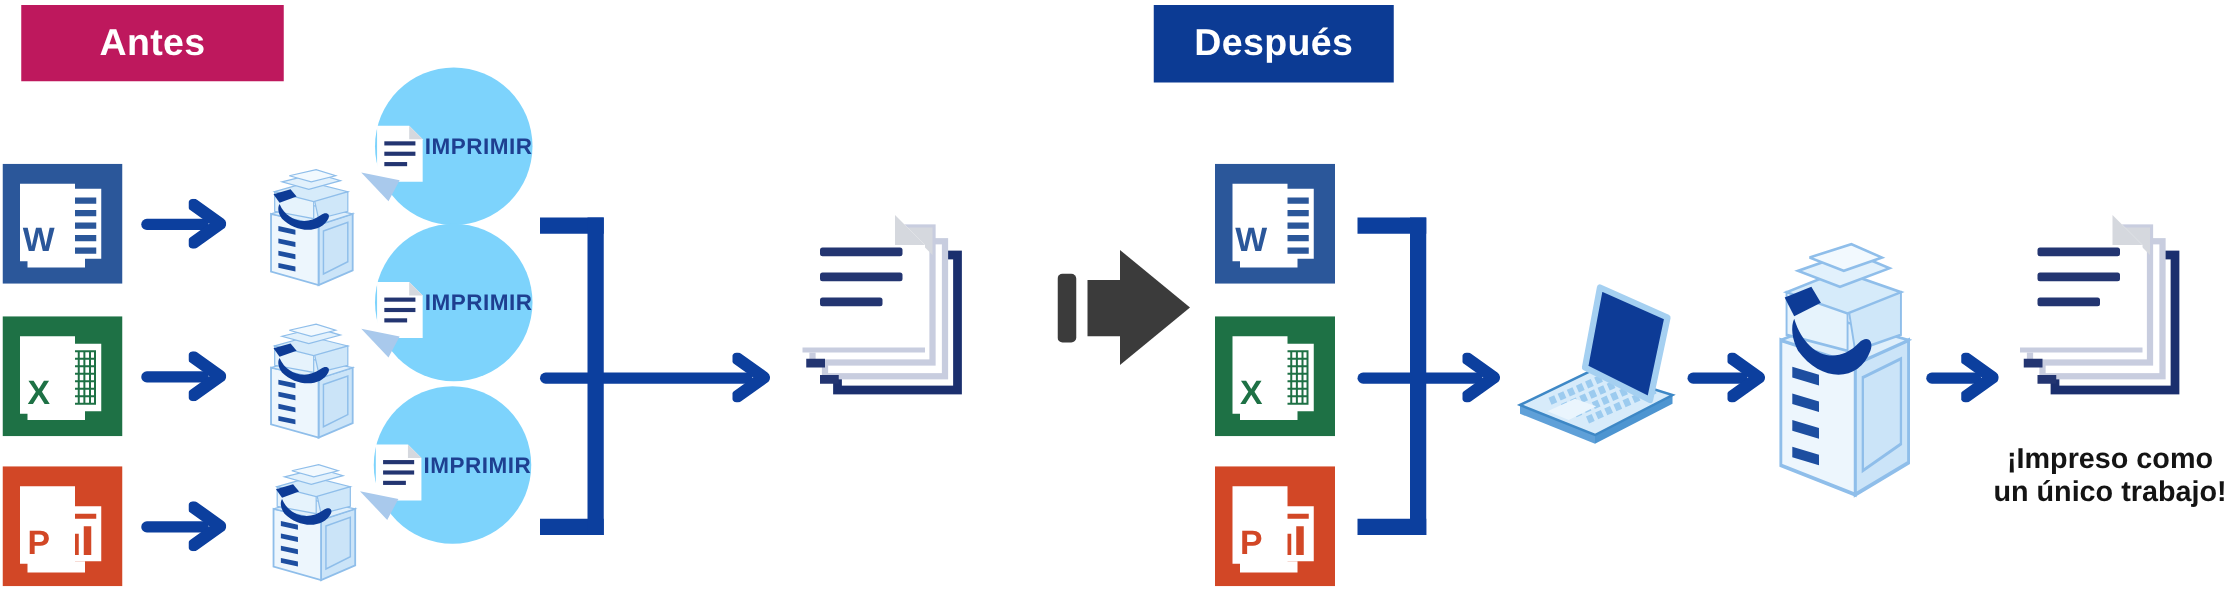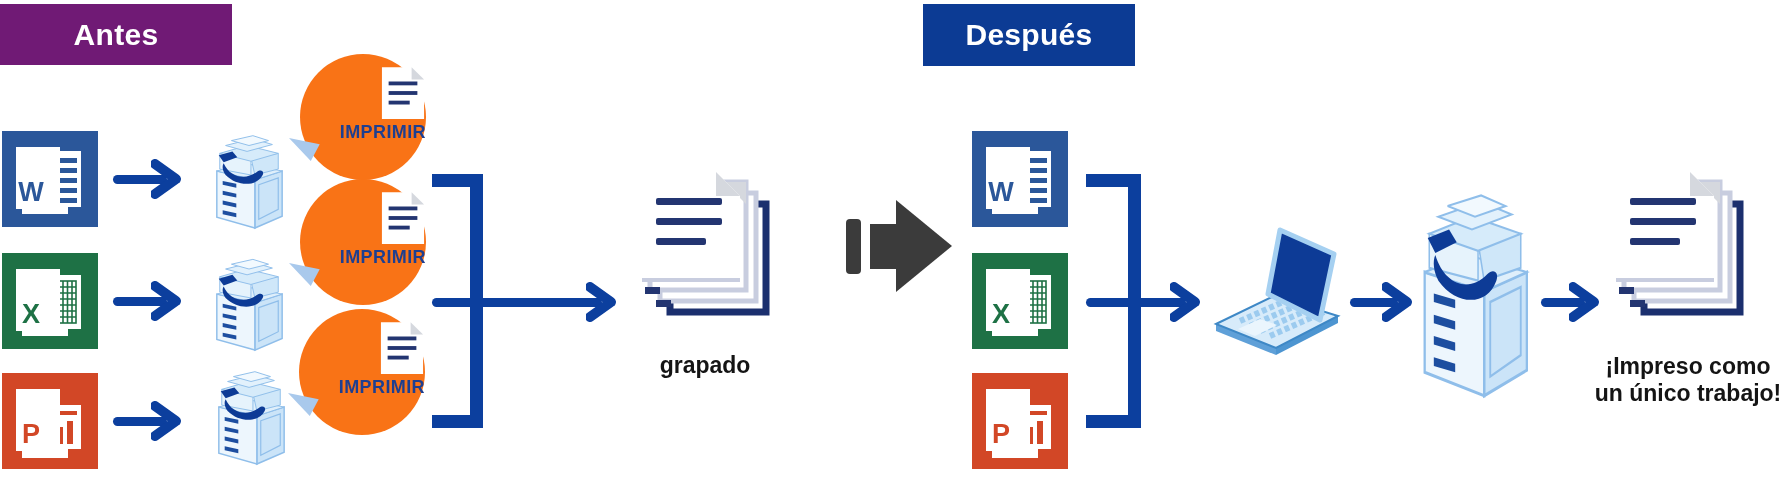--- a/index.html
+++ b/index.html
@@ -1,39 +1,39 @@
 <!DOCTYPE html>
 <html><head>
 <meta charset="utf-8">
 <style>
   *{margin:0;padding:0;box-sizing:border-box}
   html,body{background:#fff}
   body{font-family:"Liberation Sans",sans-serif;color:#141414}
   .canvas{position:relative;width:1786px;height:482px;background:#fff;overflow:hidden}
   .hdr{position:absolute;display:flex;align-items:center;justify-content:center;
        color:#fff;font-weight:700;font-size:30px;letter-spacing:.3px}
-  .hdr-before{left:0;top:4px;width:232px;height:61px;background:#701a75}
-  .hdr-after{left:923px;top:4px;width:212px;height:62px;background:#0C3B94}
+  .hdr-before{left:17px;top:4px;width:210px;height:61px;background:#be185d}
+  .hdr-after{left:923px;top:4px;width:192px;height:62px;background:#0C3B94}
 
   .app-icon{position:absolute;width:96px;height:96px}
   .app-icon svg{width:100%;height:100%;display:block}
   .app-letter{position:absolute;left:0;top:47px;width:58px;text-align:center;
               font-weight:700;font-size:27px;line-height:28px}
   .word  .app-letter{color:#2B579A}
   .excel .app-letter{color:#1E7145}
   .ppt   .app-letter{color:#D24726}
 
   .flow-arrow{position:absolute;height:40px;display:flex;align-items:center}
   .flow-arrow .shaft{flex:1 1 auto;height:9px;border-radius:5px;background:#0C3F9E;margin-right:-16px}
   .flow-arrow svg{flex:0 0 30px;width:30px;height:40px}
 
   .bar{position:absolute;background:#0C3F9E}
 
-  .bubble{position:absolute;width:126px;height:126px;border-radius:50%;background:#f97316;
-          display:flex;flex-direction:column;align-items:flex-end}
+  .bubble{position:absolute;width:126px;height:126px;border-radius:50%;background:#7dd3fc;
+          display:flex;align-items:center}
   .bubble::before{content:"";position:absolute;left:-13px;top:82px;width:0;height:0;
           border-top:9px solid transparent;border-bottom:10px solid transparent;
           border-right:30px solid #A9C9EC;transform:rotate(28deg)}
   .bubble .bdoc{width:46px;height:56px;margin-top:11px}
   .bubble .blabel{margin-top:1px;font-weight:700;font-size:18px;color:#1E3F90;letter-spacing:.4px}
 
   .printer{position:absolute}
   .printer svg{width:100%;height:100%;display:block}
 
   .stack{position:absolute;width:134px;height:154px}
@@ -247,21 +247,20 @@
   <div class="bar" style="left:432px;top:415px;width:51px;height:13px"></div>
   <div class="bar" style="left:470px;top:174px;width:13px;height:254px"></div>
 
   <div class="stack" style="left:640px;top:170px">
     <svg viewBox="0 0 134 154">
         <use href="#g-stack"></use>
       </svg>
   </div>
 
   <div class="caption" style="left:555px;top:352px;width:300px">
-    <div>grapado</div>
   </div>
 
   <div class="bigarrow">
     <svg viewBox="0 0 108 92">
         <use href="#g-bigarrow"></use>
       </svg>
   </div>
 
   <div class="hdr hdr-after">
     <span>Después</span>

